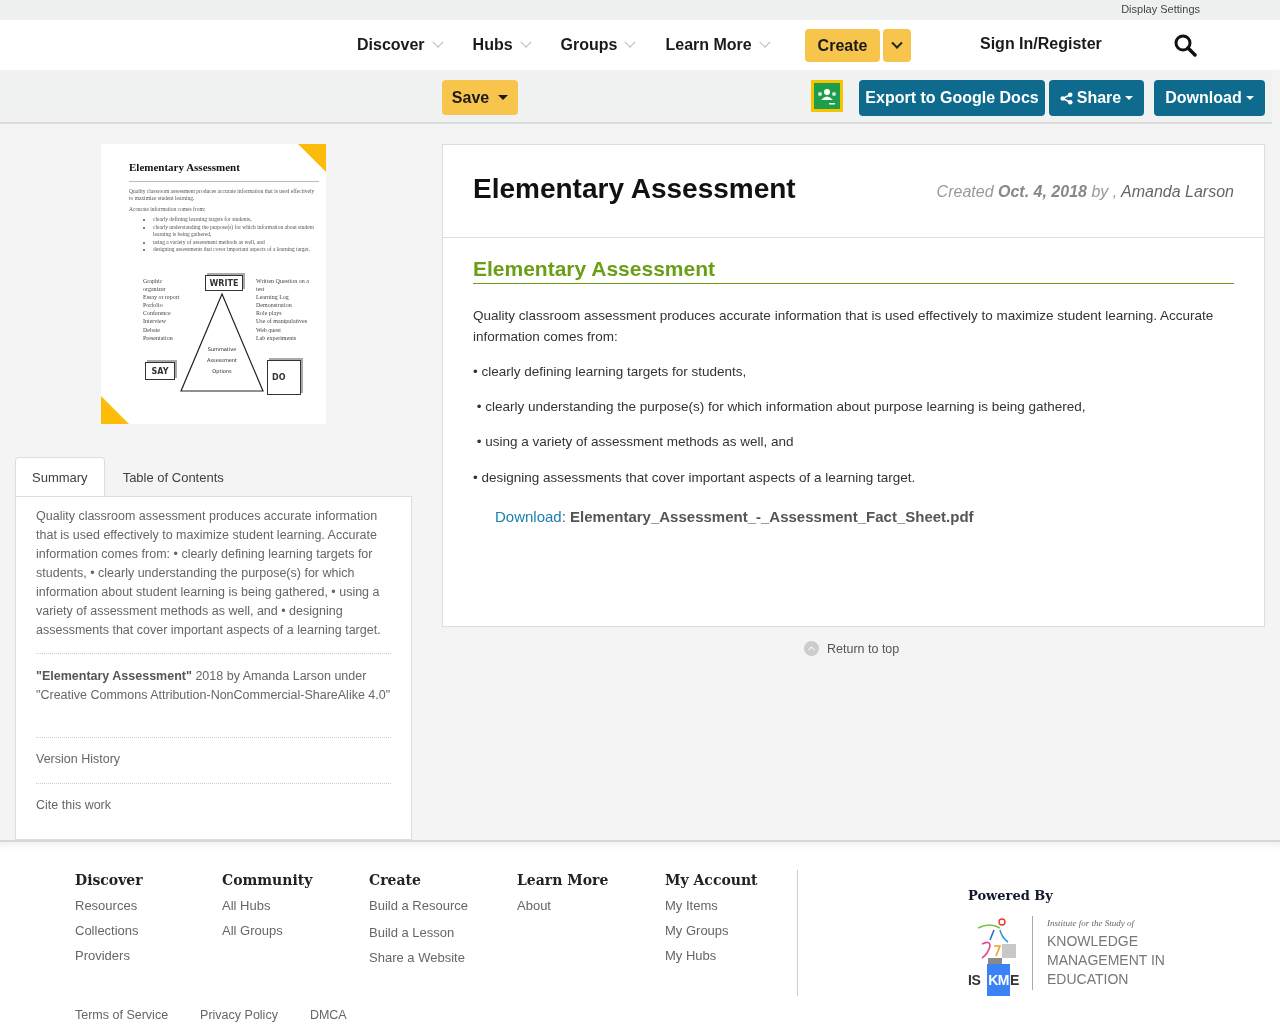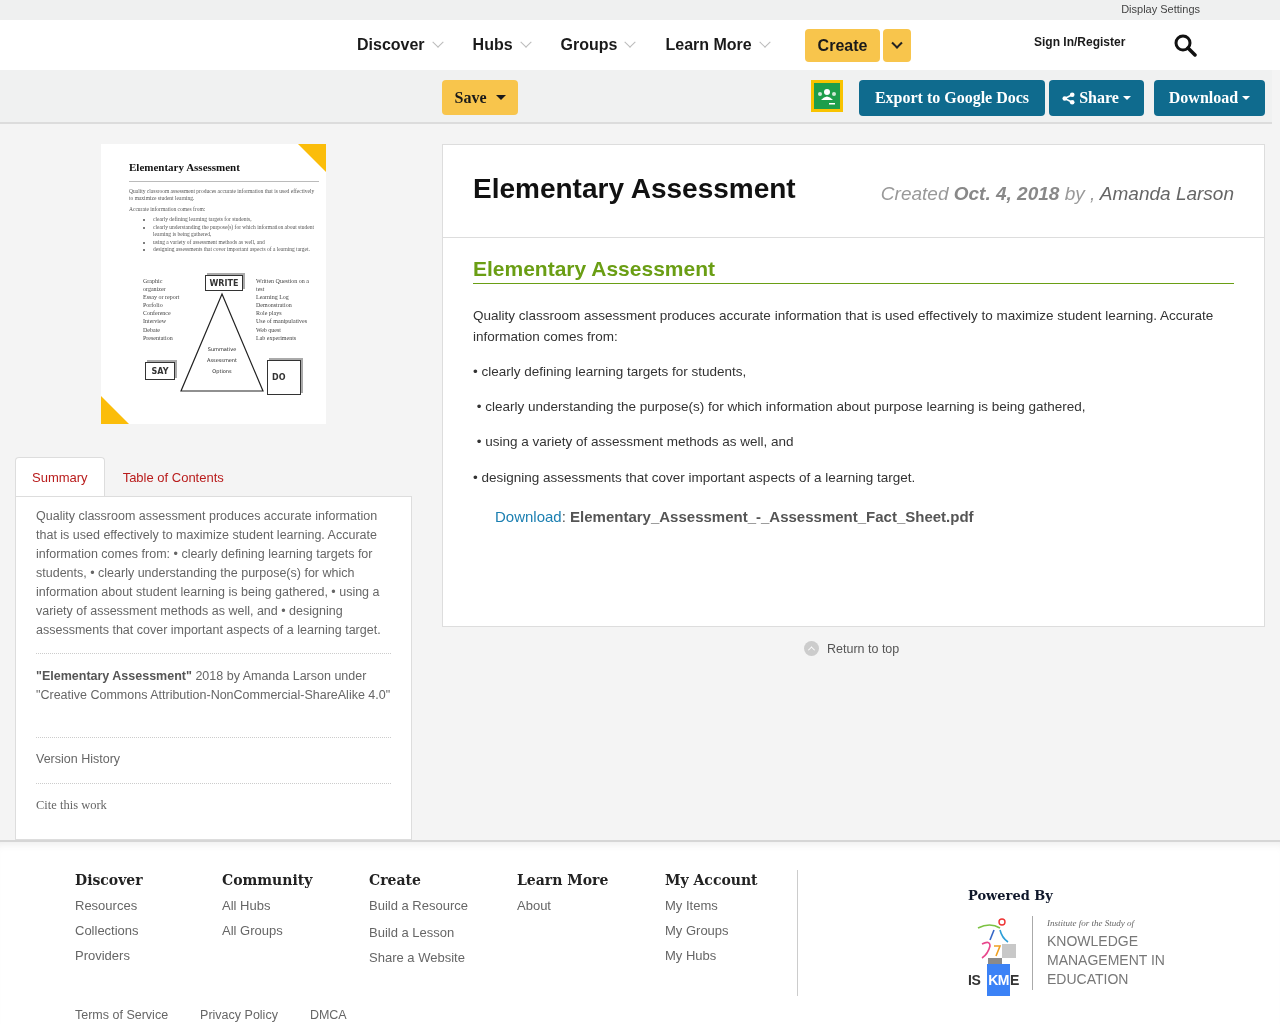--- a/index.html
+++ b/index.html
@@ -19,25 +19,25 @@
   .logo .l2 { font-family: "Liberation Serif", serif; font-weight: bold; font-size: 10.5px; color: #333; letter-spacing: 0.5px; display: block; margin-top: 2px; }
 
   .main-nav { position: absolute; left: 357px; top: 0; height: 50px; display: flex; align-items: center; }
   .nav-item { display: flex; align-items: center; font-weight: bold; font-size: 16px; color: #1a1a1a; margin-right: 31px; cursor: pointer; }
   .nav-item .chev { margin-left: 9px; width: 8px; height: 8px; border-right: 1.5px solid #bbb; border-bottom: 1.5px solid #bbb; transform: rotate(45deg) translate(-2px, -2px); }
 
   .create-btn { position: absolute; left: 805px; top: 9px; width: 75px; height: 33px; background: #f8c54c; border-radius: 4px; font-weight: bold; font-size: 16px; color: #1a1a1a; display: flex; align-items: center; justify-content: center; cursor: pointer; }
   .create-drop { position: absolute; left: 883px; top: 9px; width: 28px; height: 33px; background: #f8c54c; border-radius: 4px; display: flex; align-items: center; justify-content: center; cursor: pointer; }
   .create-drop .chev-dark { width: 8px; height: 8px; border-right: 2px solid #222; border-bottom: 2px solid #222; transform: rotate(45deg) translate(-2px, -2px); }
 
-  .sign-in { position: absolute; left: 1034px; top: 15px; font-weight: bold; font-size: 12px; color: #1a1a1a; cursor: pointer; }
+  .sign-in { position: absolute; left: 980px; top: 15px; font-weight: bold; font-size: 16px; color: #1a1a1a; cursor: pointer; }
   .search-icon { position: absolute; left: 1173px; top: 13px; width: 24px; height: 24px; cursor: pointer; }
 
   
-  .toolbar { position: absolute; top: 70px; left: 0; width: 1272px; height: 54px; background: #f0f1f1; border-bottom: 2px solid #dcdcdc; font-family: Liberation Serif, serif; }
+  .toolbar { position: absolute; top: 70px; left: 0; width: 1272px; height: 54px; background: #f0f1f1; border-bottom: 2px solid #dcdcdc; }
   .save-btn { position: absolute; left: 442px; top: 10px; width: 76px; height: 35px; background: #f8c54c; border-radius: 4px; display: flex; align-items: center; justify-content: center; font-weight: bold; font-size: 16px; color: #1a1a1a; cursor: pointer; }
   .caret-down { display: inline-block; width: 0; height: 0; border-left: 5px solid transparent; border-right: 5px solid transparent; border-top: 5px solid currentColor; margin-left: 9px; }
   .classroom-icon { position: absolute; left: 811px; top: 10px; width: 32px; height: 32px; background: #1e9e4b; border: 3px solid #f8c300; cursor: pointer; }
   .teal-btn { position: absolute; top: 10px; height: 36px; background: #0f6b8e; border-radius: 4px; color: #fff; font-weight: bold; font-size: 16px; display: flex; align-items: center; justify-content: center; cursor: pointer; }
   .export-btn { left: 859px; width: 186px; text-align: center; }
   .share-btn { left: 1049px; width: 95px; }
   .download-btn { left: 1154px; width: 111px; }
   .teal-btn .caret-down { margin-left: 4px; border-left-width: 4px; border-right-width: 4px; border-top-width: 4px; }
 
   
@@ -48,35 +48,35 @@
   .thumb .t-rule { position: absolute; left: 28px; top: 37px; width: 190px; height: 1px; background: #bbb; }
   .thumb .t-para { position: absolute; left: 28px; top: 44px; width: 190px; font-family: "Liberation Serif", serif; font-size: 5.5px; line-height: 1.35; color: #555; }
   .thumb .t-para ul { margin-left: 24px; margin-top: 3px; }
   .thumb .t-left { position: absolute; left: 42px; top: 133px; font-family: "Liberation Serif", serif; font-size: 6px; line-height: 1.35; color: #444; }
   .thumb .t-right { position: absolute; left: 155px; top: 133px; font-family: "Liberation Serif", serif; font-size: 6px; line-height: 1.35; color: #444; }
   .thumb .t-box { position: absolute; background: #fff; border: 1px solid #333; box-shadow: 2px -2px 0 #aaa; font-family: "DejaVu Sans", sans-serif; font-weight: bold; font-size: 8px; display: flex; align-items: center; justify-content: center; }
   .thumb svg.tri { position: absolute; left: 78px; top: 148px; }
   .thumb .t-center { position: absolute; left: 100px; top: 200px; width: 42px; text-align: center; font-family: "DejaVu Sans", sans-serif; font-size: 5px; line-height: 2.2; color: #222; }
 
   .tabs { position: absolute; left: 15px; top: 457px; height: 40px; display: flex; }
-  .tab { height: 40px; padding: 0 16px; font-size: 13px; color: #b91c1c; display: flex; align-items: center; cursor: pointer; }
+  .tab { height: 40px; padding: 0 16px; font-size: 13px; color: #404040; display: flex; align-items: center; cursor: pointer; }
   .tab.active { background: #fff; border: 1px solid #ddd; border-bottom: none; border-radius: 4px 4px 0 0; }
   .tab.toc { margin-left: 2px; }
 
   .summary-panel { position: absolute; left: 15px; top: 496px; width: 397px; height: 344px; background: #fff; border: 1px solid #ddd; border-top: 1px solid #ddd; }
   .summary-panel .summary-text { position: absolute; left: 20px; top: 10px; width: 360px; font-size: 12.5px; line-height: 19px; color: #666; }
   .dotted { position: absolute; left: 20px; width: 355px; border-top: 1px dotted #ccc; }
   .license { position: absolute; left: 20px; top: 170px; width: 360px; font-size: 12.5px; line-height: 19px; color: #666; }
   .license b { color: #555; }
   .panel-link { position: absolute; left: 20px; font-size: 12.5px; color: #666; cursor: pointer; }
 
   
   .content-card { position: absolute; left: 442px; top: 144px; width: 823px; height: 483px; background: #fff; border: 1px solid #ddd; }
   .content-card .page-title { position: absolute; left: 30px; top: 28px; font-weight: bold; font-size: 28px; color: #111; }
-  .content-card .meta { position: absolute; right: 30px; top: 38px; font-style: italic; font-size: 19px; color: #999; }
+  .content-card .meta { position: absolute; right: 30px; top: 38px; font-style: italic; font-size: 16px; color: #999; }
   .content-card .meta .date { font-weight: bold; color: #888; }
   .content-card .meta .author { color: #666; }
   .content-card .head-rule { position: absolute; left: 0; top: 92px; width: 100%; height: 1px; background: #ddd; }
   .content-card .section-title { position: absolute; left: 30px; top: 112px; width: 761px; font-size: 21px; color: #6a9e14; padding-bottom: 2px; border-bottom: 1px solid #6a9e14; }
   .body-text { position: absolute; left: 30px; font-size: 13.5px; line-height: 21px; color: #333; }
   .dl-line { position: absolute; left: 52px; top: 363px; font-size: 15px; }
   .dl-line .dl-label { color: #1b7fb1; cursor: pointer; }
   .dl-line .dl-file { font-weight: bold; color: #555; cursor: pointer; }
 
   .return-top { position: absolute; left: 804px; top: 641px; display: flex; align-items: center; font-size: 12.5px; color: #555; cursor: pointer; }
@@ -226,21 +226,21 @@
 
 <div class="summary-panel">
   <div class="summary-text">Quality classroom assessment produces accurate information that is used effectively to maximize student learning. Accurate information comes from: • clearly defining learning targets for students, • clearly understanding the purpose(s) for which information about student learning is being gathered, • using a variety of assessment methods as well, and • designing assessments that cover important aspects of a learning target.</div>
   <div class="dotted" style="top:156px;"></div>
   <div class="license">
     <b>"Elementary Assessment"</b><span> 2018 by Amanda Larson under "Creative Commons Attribution-NonCommercial-ShareAlike 4.0"</span>
   </div>
   <div class="dotted" style="top:240px;"></div>
   <div class="panel-link" style="top:255px;">Version History</div>
   <div class="dotted" style="top:286px;"></div>
-  <div class="panel-link" style="top:301px;font-family:Liberation Serif, serif;">Cite this work</div>
+  <div class="panel-link" style="top:301px;">Cite this work</div>
 </div>
 
 <div class="content-card">
   <h1 class="page-title">Elementary Assessment</h1>
   <div class="meta">
     <span>Created </span><span class="date">Oct. 4, 2018</span><span> by , </span><span class="author">Amanda Larson</span>
   </div>
   <div class="head-rule"></div>
   <h2 class="section-title">Elementary Assessment</h2>
   <div class="body-text" style="top:160px;width:765px;">Quality classroom assessment produces accurate information that is used effectively to maximize student learning.   Accurate information comes from:</div>

